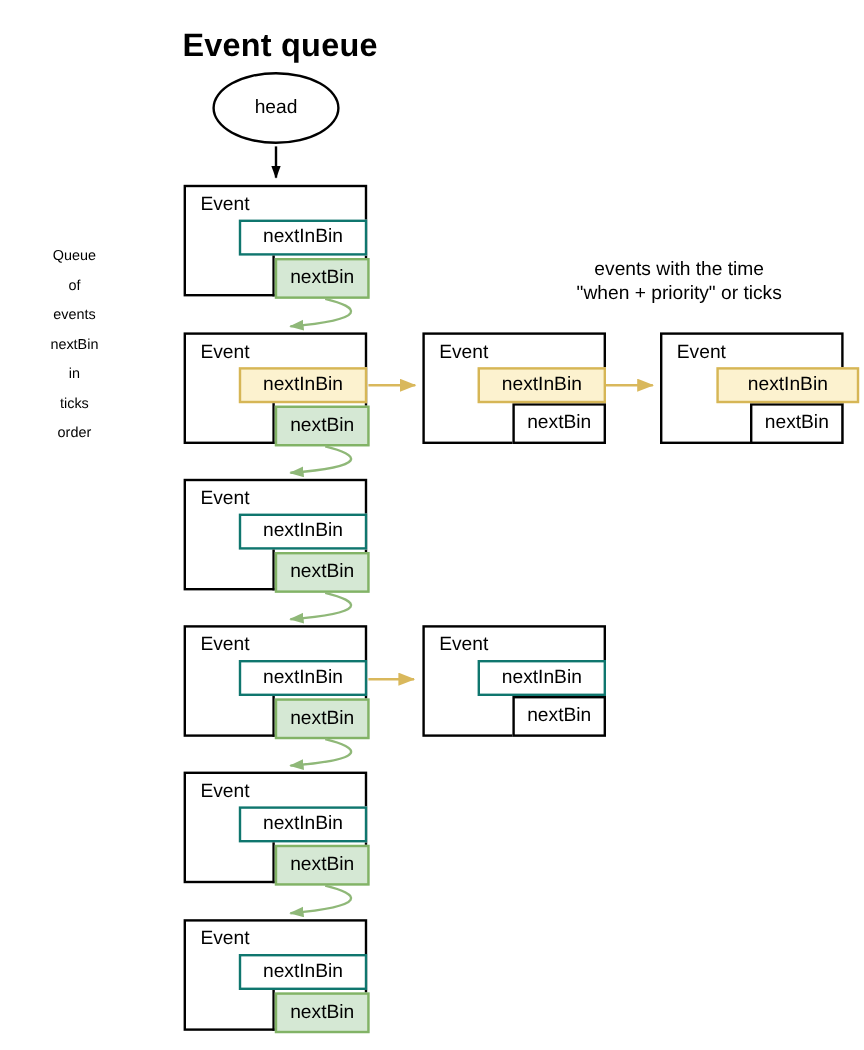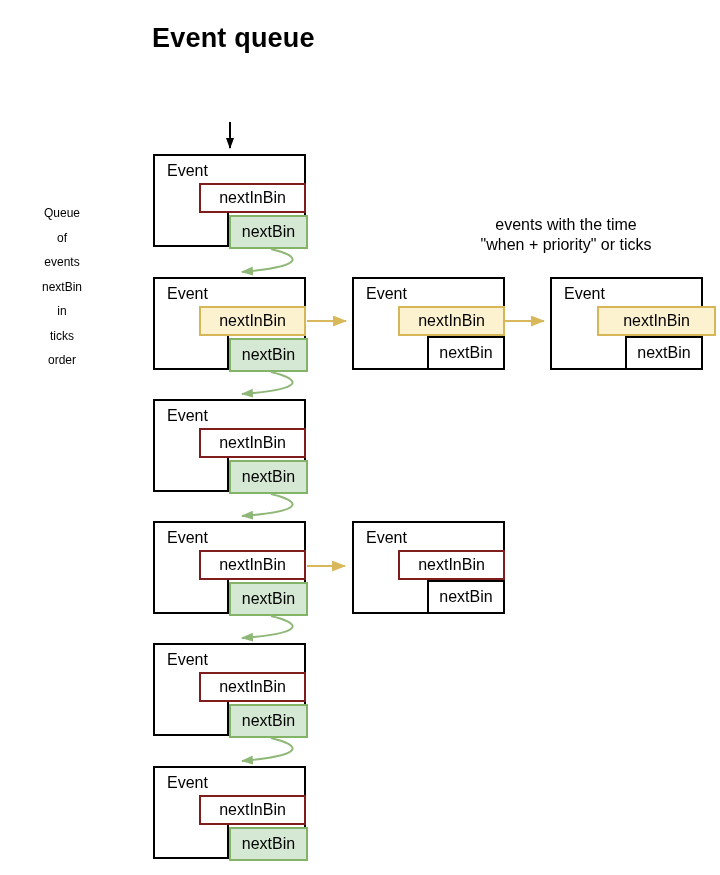--- a/index.html
+++ b/index.html
@@ -16,41 +16,44 @@
   .left-note{position:absolute;left:12px;top:201px;width:100px;text-align:center;font-size:12px;line-height:24.5px;}
   .right-note{position:absolute;left:416px;top:215px;width:300px;text-align:center;font-size:16px;line-height:20px;}
   .event-box{
     position:absolute;width:153px;height:93px;border:2px solid #000;background:#fff;box-sizing:border-box;
   }
   .ev-label{position:absolute;left:12px;top:6px;font-size:16px;}
   .field{
     position:absolute;display:flex;align-items:center;justify-content:center;
     font-size:16px;box-sizing:border-box;background:#fff;
   }
-  .nib{left:44px;top:27px;width:107px;height:30px;border:2px solid #7f1d1d;}
+  .nib{left:44px;top:27px;width:107px;height:30px;border:2px solid #0f766e;}
   .nib.hl-y{background:var(--yellow-fill);border-color:var(--yellow-stroke);}
   .nib.wide{left:45px;width:119px;}
   .divider{position:absolute;left:72px;top:57px;width:2px;height:34px;background:#000;}
   .nb-green{left:74px;top:59px;width:79px;height:34px;background:var(--green-fill);border:2px solid var(--green-stroke);}
   .nb-cell{left:73px;top:57px;width:78px;height:34px;border:2px solid #000;}
   .arrows{position:absolute;left:0;top:0;width:720px;height:875px;pointer-events:none;}
   .stroke-black{stroke:#000;stroke-width:2;fill:none;}
   .stroke-green{stroke:var(--arrow-green);stroke-width:2;fill:none;}
   .stroke-yellow{stroke:var(--arrow-yellow);stroke-width:2;fill:none;}
   .fill-black{fill:#000;}
   .fill-green{fill:var(--arrow-green);}
   .fill-yellow{fill:var(--arrow-yellow);}
 </style>
 </head>
 <body>
 
 <div class="canvas">
 
   <div class="title">Event queue</div>
 
+  <div class="head-ellipse">
+    <span>head</span>
+  </div>
 
   <div class="left-note">
     <div>Queue</div>
     <div>of</div>
     <div>events</div>
     <div>nextBin</div>
     <div>in</div>
     <div>ticks</div>
     <div>order</div>
   </div>

